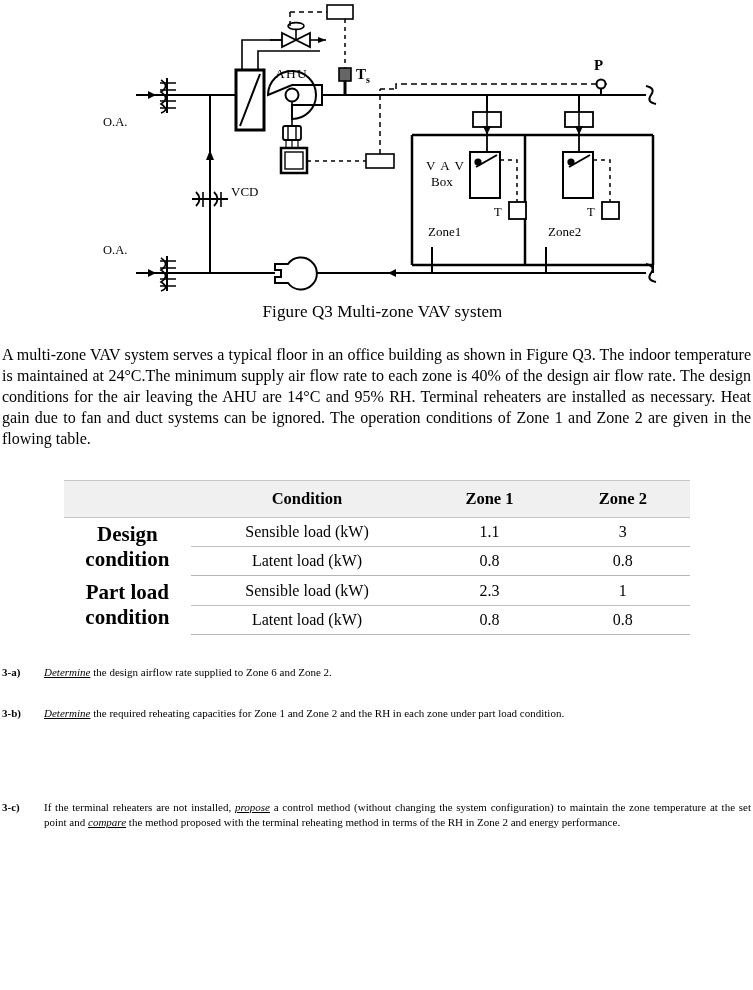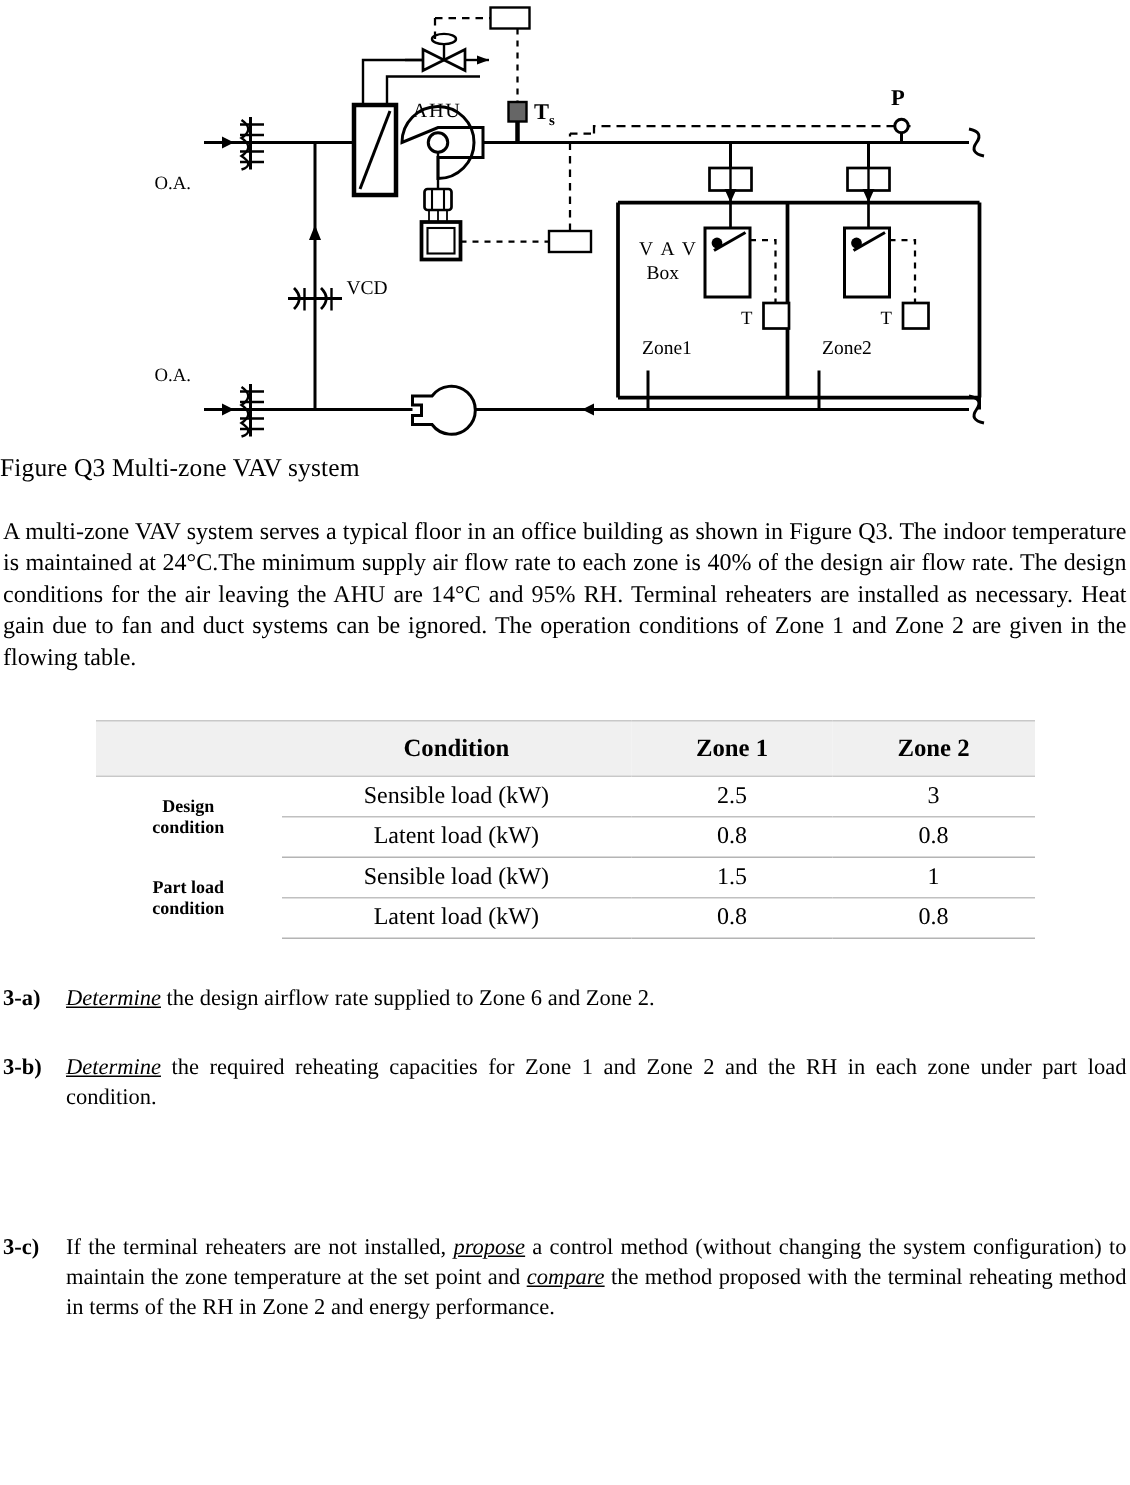--- a/index.html
+++ b/index.html
@@ -22,23 +22,25 @@
     position: relative;
     width: 753px;
     height: 300px;
   }
   #vav-diagram {
     position: absolute;
     left: 0;
     top: 0;
   }
   .fig-caption {
+    text-align: center;
     font-size: 17px;
     margin-top: 2px;
     letter-spacing: 0.1px;
+    padding-left: 12px;
   }
 
   
   .body-text {
     margin: 22px 2px 0 2px;
     font-size: 16px;
     line-height: 1.32;
     text-align: justify;
     text-justify: inter-word;
   }
@@ -68,21 +70,21 @@
     padding-top: 8px;
     padding-bottom: 8px;
     border-top: 1.5px solid #c8c8c8;
     border-bottom: 1.5px solid #c8c8c8;
   }
   table.loads thead th.th-blank {
     background: #f0f0f0;
   }
   td.rowgroup {
     font-weight: bold;
-    font-size: 12px;
+    font-size: 21px;
     line-height: 1.2;
     width: 120px;
   }
   td.cond {
     text-align: center;
     width: 240px;
   }
   td.num {
     width: 133px;
   }
@@ -94,21 +96,21 @@
     border-bottom: 1.4px solid #b4b4b4;
   }
   tr.last-rule td {
     border-bottom: 1.4px solid #b4b4b4;
   }
 
   
   .question {
     display: flex;
     margin-top: 26px;
-    font-size: 15px;
+    font-size: 11px;
     line-height: 1.34;
   }
   .q-label {
     font-weight: bold;
     width: 44px;
     flex: 0 0 44px;
     padding-left: 2px;
     box-sizing: border-box;
   }
   .q-body {
@@ -332,35 +334,35 @@
         <th>Zone 2</th>
       </tr>
     </thead>
     <tbody>
       <tr class="inner-rule">
         <td class="rowgroup" rowspan="2">
           <span>Design</span><br>
           <span>condition</span>
         </td>
         <td class="cond">Sensible load (kW)</td>
-        <td class="num">2.5</td>
+        <td class="num">1.1</td>
         <td class="num">3</td>
       </tr>
       <tr class="group-rule">
         <td class="cond">Latent load (kW)</td>
         <td class="num">0.8</td>
         <td class="num">0.8</td>
       </tr>
       <tr class="inner-rule">
         <td class="rowgroup" rowspan="2">
           <span>Part load</span><br>
           <span>condition</span>
         </td>
         <td class="cond">Sensible load (kW)</td>
-        <td class="num">1.5</td>
+        <td class="num">2.3</td>
         <td class="num">1</td>
       </tr>
       <tr class="last-rule">
         <td class="cond">Latent load (kW)</td>
         <td class="num">0.8</td>
         <td class="num">0.8</td>
       </tr>
     </tbody>
   </table>
 </div>

